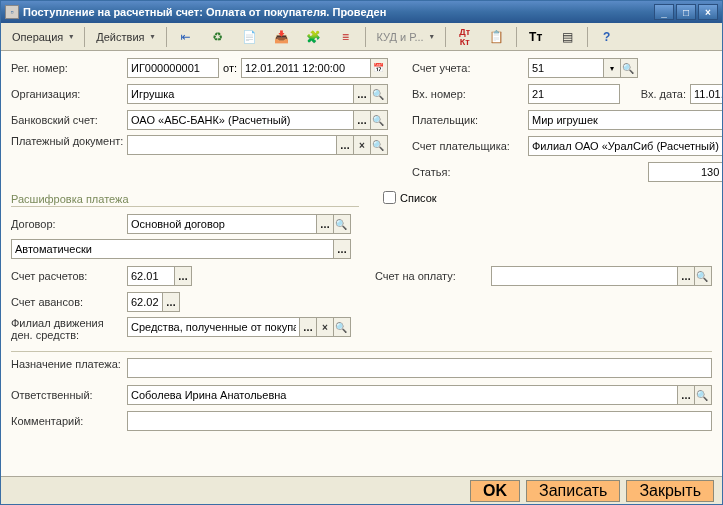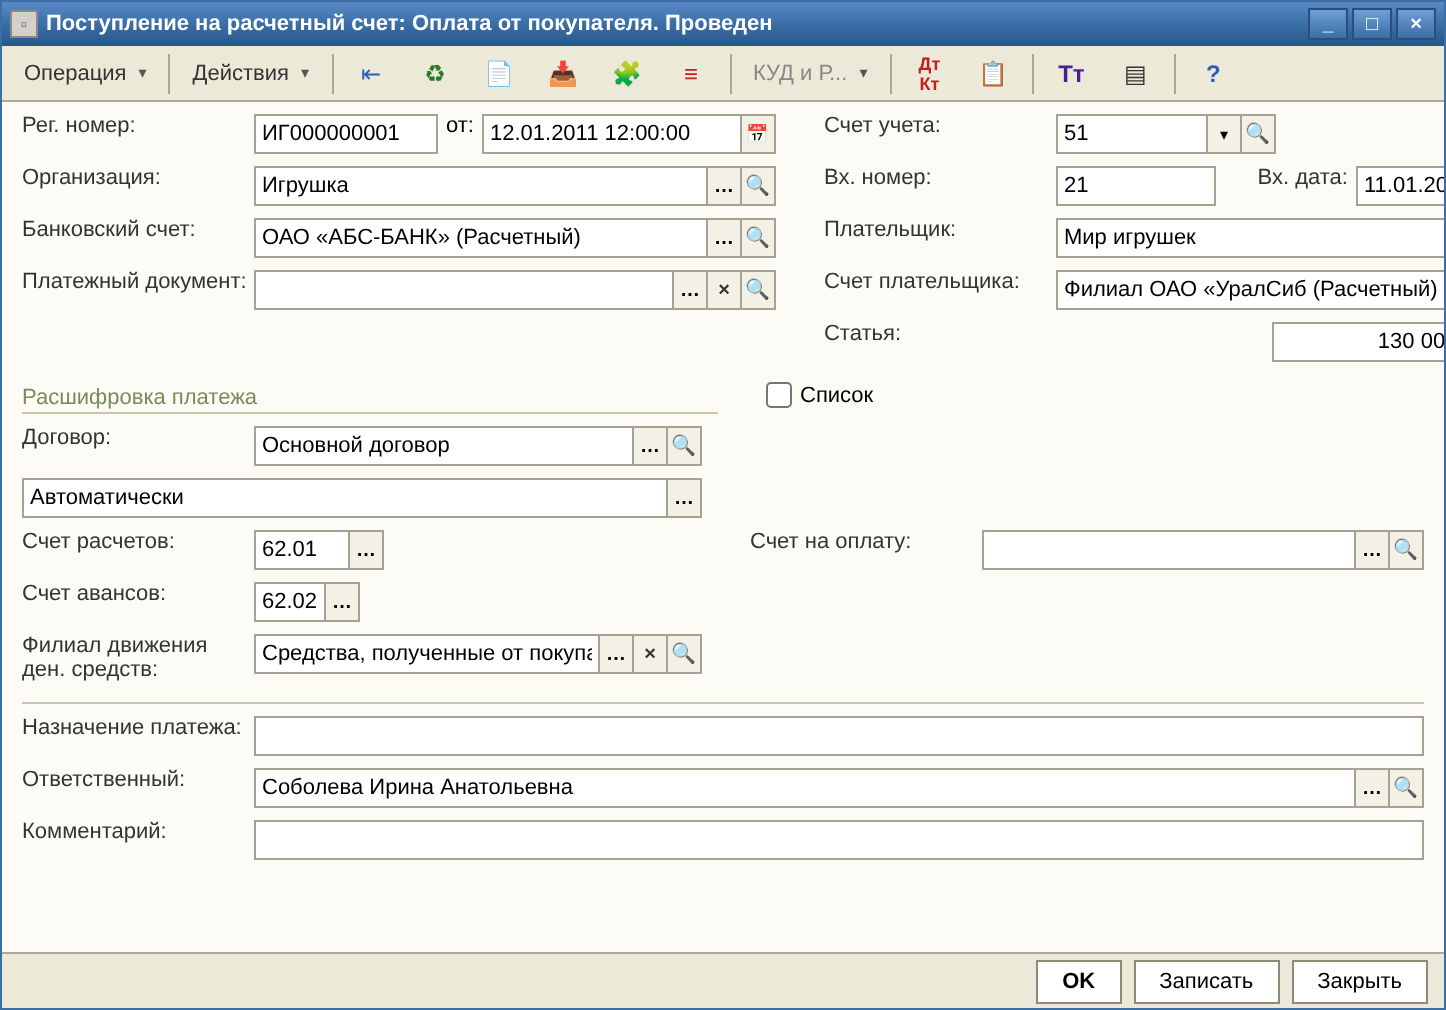--- a/index.html
+++ b/index.html
@@ -65,21 +65,21 @@
   }
   .tb-sep { width:1px; height:20px; background:#aca899; margin:0 2px; }
   .tb-drop::after { content:"▾"; font-size:8px; margin-left:3px; color:#555; }
   .tb-ico { width:16px; height:16px; display:inline-flex;align-items:center;justify-content:center;font-size:12px; }
   .content {
     padding: 6px 10px 4px 10px;
     background:#fdfbf5;
     height: calc(100% - 22px - 28px - 28px);
     overflow: hidden;
   }
-  .row { display:flex; margin-bottom:4px; min-height:22px; }
+  .row { display:flex; align-items:center; margin-bottom:4px; min-height:22px; }
   .cols { display:flex; gap:24px; }
   .coll, .colr { flex:0 0 340px; }
   .colr { flex: 1; }
   .lbl { width:116px; color:#333; }
   .lbl-s { width:70px; color:#333; }
   .input {
     height: 20px;
     border: 1px solid #a5a293;
     background:#fff;
     padding: 1px 3px;
@@ -110,22 +110,22 @@
     font-size:11px;
   }
   .check { margin-right:4px; }
   .footer {
     background:#ece9d8; border-top:1px solid #aca899;
     height:28px; display:flex; align-items:center; justify-content:flex-end;
     padding: 0 8px; gap:6px;
   }
   .btn {
     height:22px; padding:0 12px;
-    border:1px solid #8d8a78; background:#ffffff;
-    font-size:11px; font-family:inherit;
+    border:1px solid #8d8a78; background:#fdba74;
+    font-size:16px; font-family:inherit;
     cursor:pointer;
   }
   .btn.primary { font-weight:bold; }
   .right-align { text-align:right; }
   .flex1 { flex:1; }
 </style>
 </head>
 <body>
 
 <div class="titlebar">
@@ -171,21 +171,21 @@
     </button>
   <div class="tb-sep"></div>
   <button class="tb-btn">
       <span class="tb-ico" style="color:#c02020;font-weight:bold;font-size:9px">Дт<br>Кт</span>
     </button>
   <button class="tb-btn">
       <span class="tb-ico">📋</span>
     </button>
   <div class="tb-sep"></div>
   <button class="tb-btn">
-      <span class="tb-ico" style="color:#4c1d95;font-weight:bold">Тт</span>
+      <span class="tb-ico" style="color:#000000;font-weight:bold">Тт</span>
     </button>
   <button class="tb-btn">
       <span class="tb-ico">▤</span>
     </button>
   <div class="tb-sep"></div>
   <button class="tb-btn">
       <span class="tb-ico" style="color:#2b60b8;font-weight:bold">?</span>
     </button>
 </div>
 
@@ -224,21 +224,21 @@
 
     <div class="colr">
       <div class="row">
         <span class="lbl">Счет учета:</span>
         <input class="input" style="width: 76px;" value="51">
         <span class="mini-btn down"></span>
         <span class="mini-btn search"></span>
       </div>
       <div class="row">
         <span class="lbl">Вх. номер:</span>
-        <input class="input" style="width: 80px;" value="21">
+        <input class="input" style="width: 92px;" value="21">
         <span class="lbl-s" style="margin-left:auto;text-align:right;padding-right:4px">Вх. дата:</span>
         <input class="input" style="width: 70px;" value="11.01.2011">
 
       </div>
       <div class="row">
         <span class="lbl">Плательщик:</span>
         <input class="input flex1" value="Мир игрушек" style="">
 
       </div>
       <div class="row">

